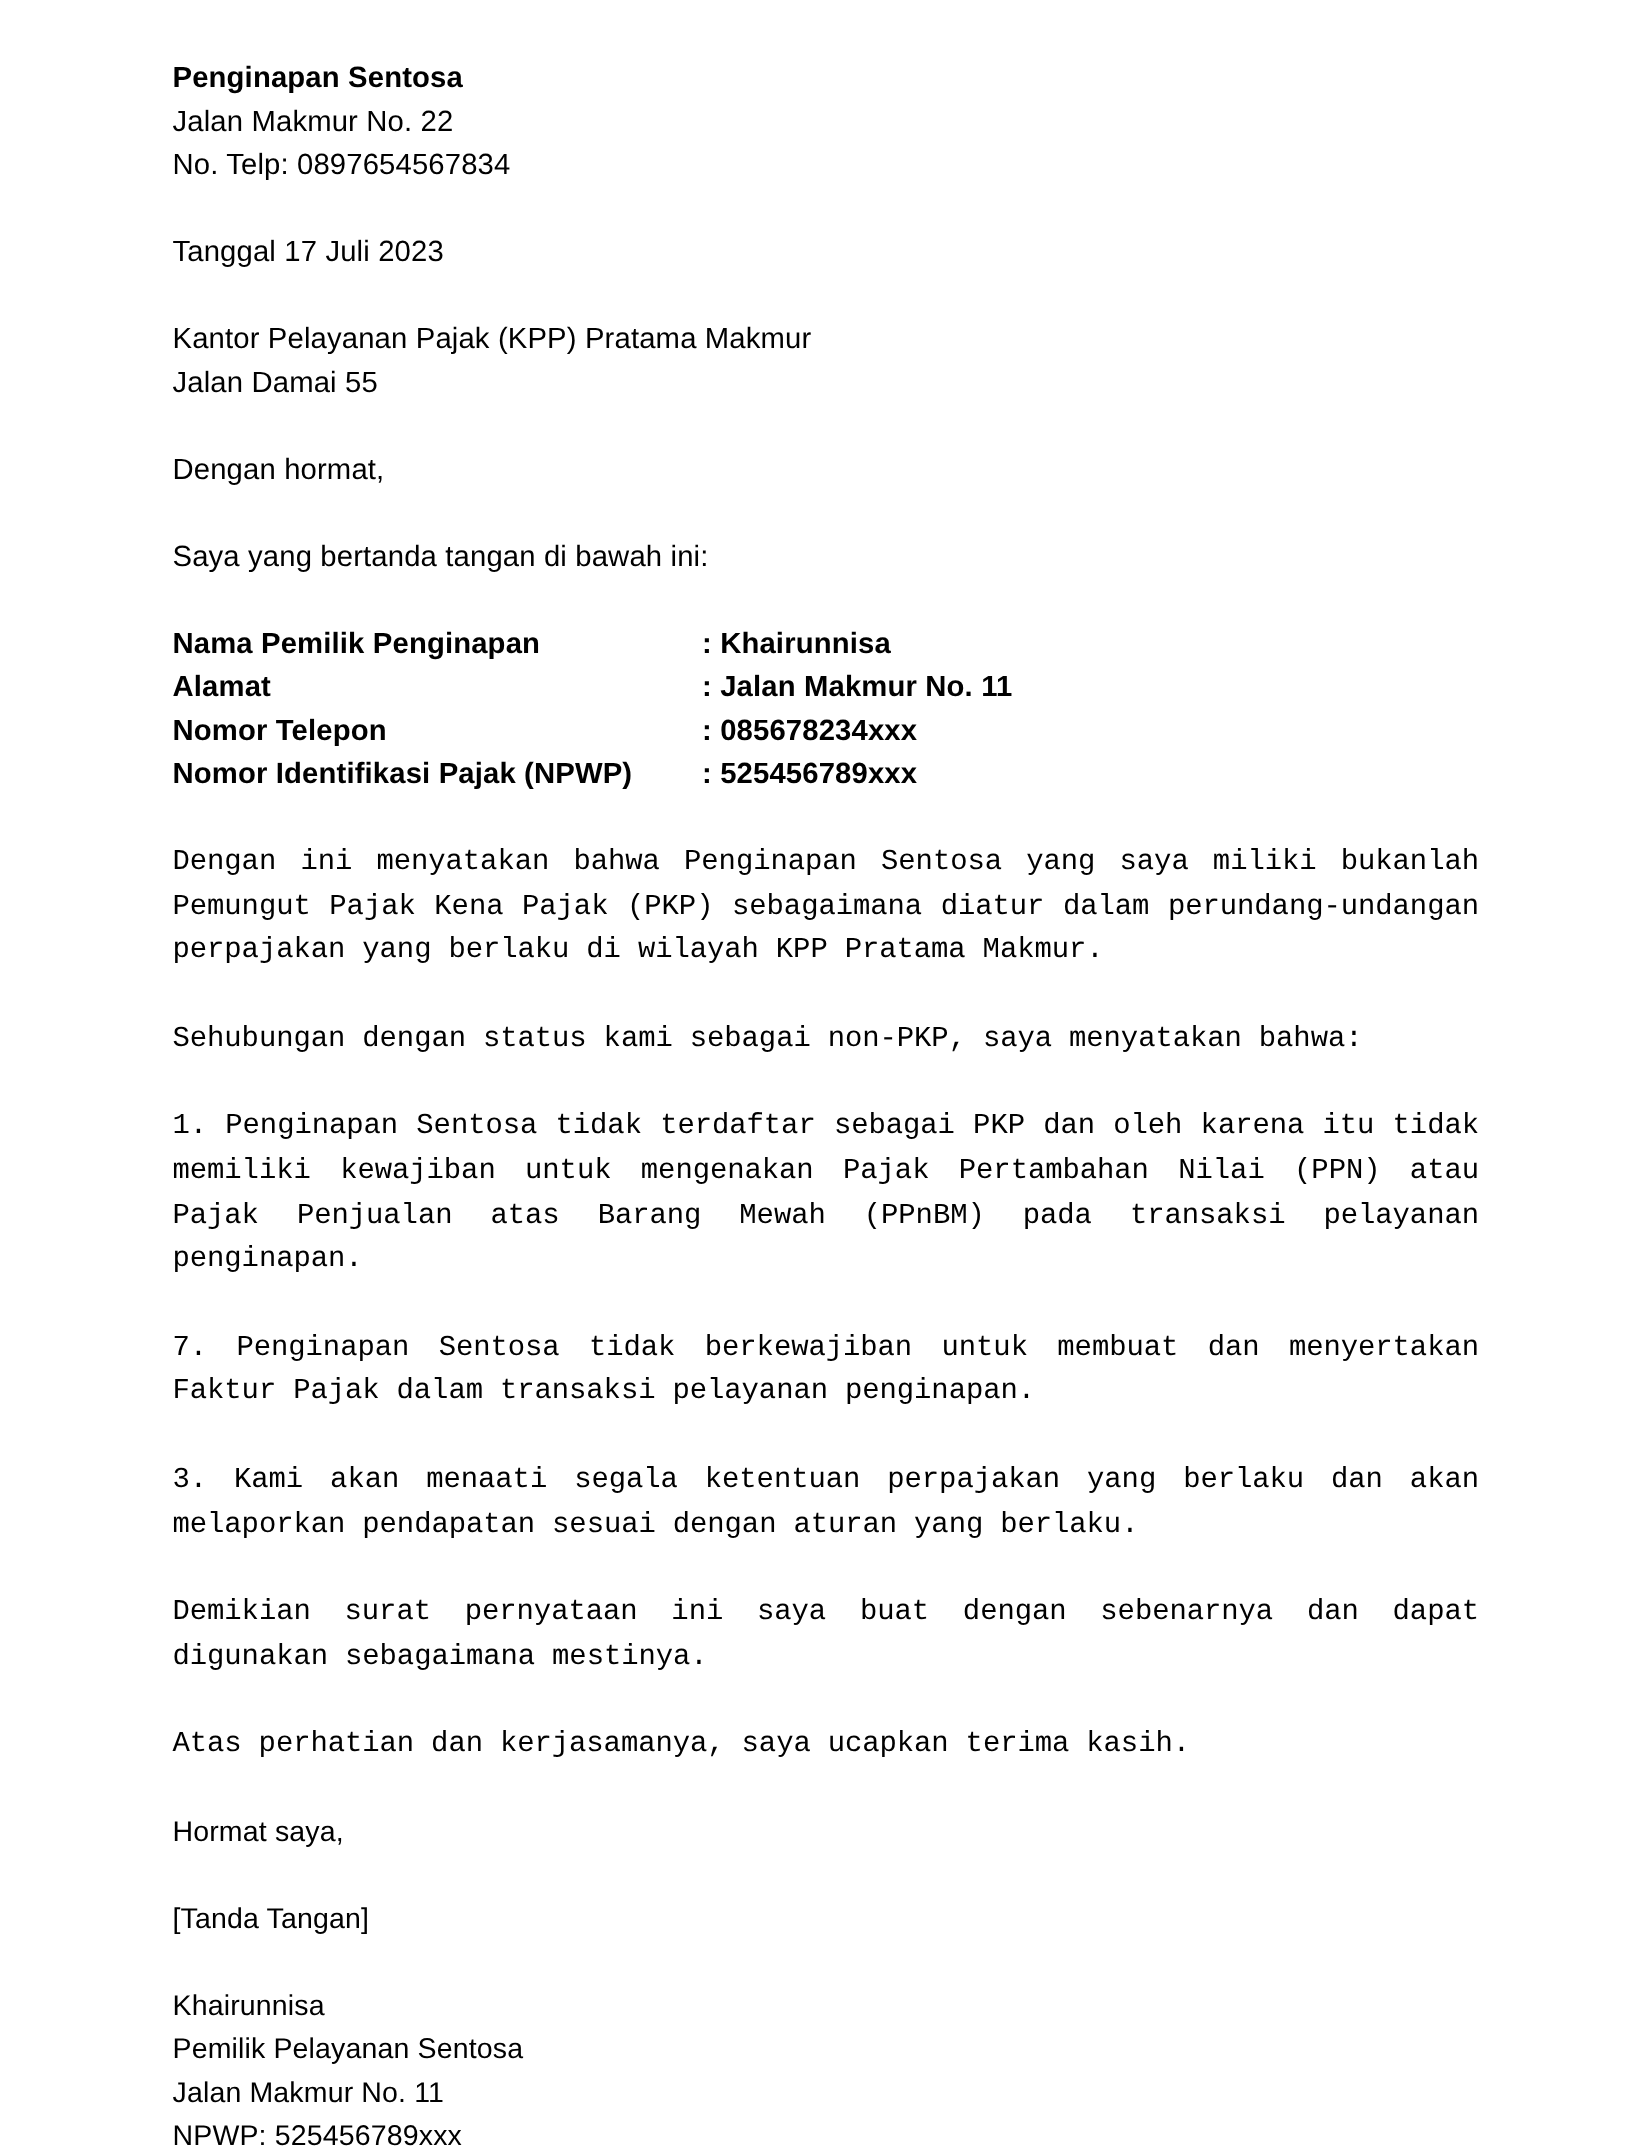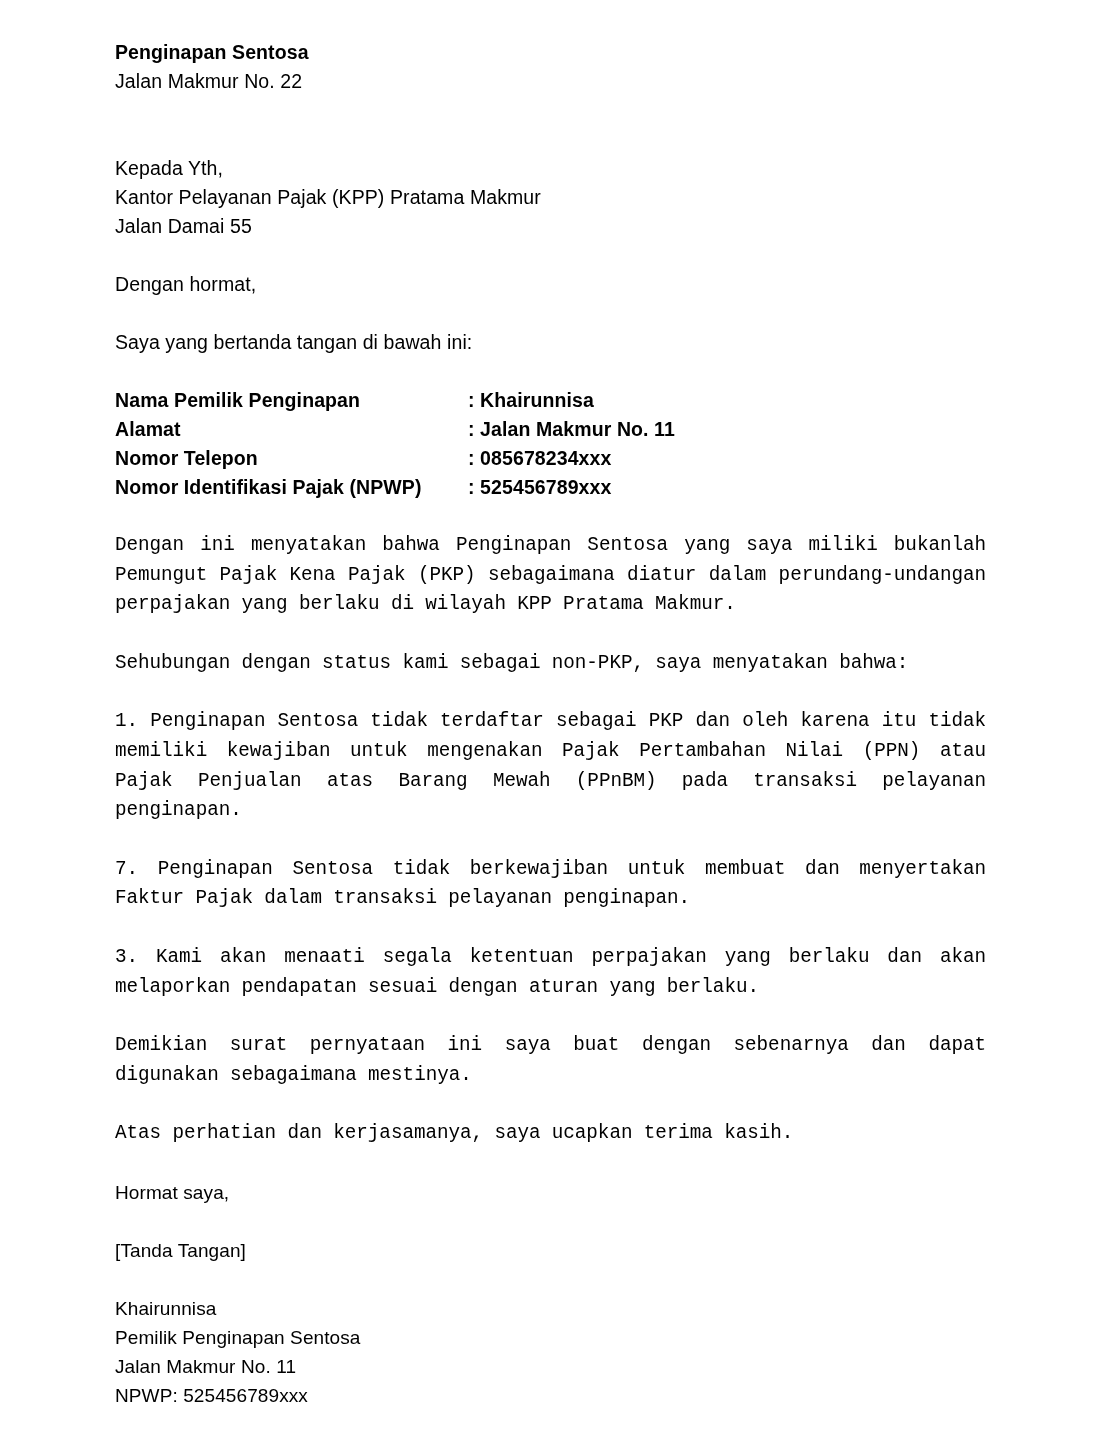--- a/index.html
+++ b/index.html
@@ -92,29 +92,32 @@
   }
 </style>
 </head>
 <body>
 
 <div class="page">
 
   <div class="block letterhead">
     <div class="line bold">Penginapan Sentosa</div>
     <div class="line">Jalan Makmur No. 22</div>
-  </div>
-
-  <div class="gap-sm"></div>
-
-
-  <div class="gap-sm"></div>
-
-  <div class="block">
-    <div class="line">Kepada Yth,</div>
+    <div class="line">No. Telp: 0897654567834</div>
+  </div>
+
+  <div class="gap-sm"></div>
+
+  <div class="block">
+    <div class="line">Tanggal 17 Juli 2023</div>
+  </div>
+
+  <div class="gap-sm"></div>
+
+  <div class="block">
     <div class="line">Kantor Pelayanan Pajak (KPP) Pratama Makmur</div>
     <div class="line">Jalan Damai 55</div>
   </div>
 
   <div class="gap-sm"></div>
 
   <div class="block">
     <div class="line">Dengan hormat,</div>
   </div>
 
@@ -182,18 +185,18 @@
   <div class="gap-sm"></div>
 
   <div class="block">
     <div class="sig-line">[Tanda Tangan]</div>
   </div>
 
   <div class="gap-sm"></div>
 
   <div class="block">
     <div class="sig-line">Khairunnisa</div>
-    <div class="sig-line">Pemilik Penginapan Sentosa</div>
+    <div class="sig-line">Pemilik Pelayanan Sentosa</div>
     <div class="sig-line">Jalan Makmur No. 11</div>
     <div class="sig-line">NPWP: 525456789xxx</div>
   </div>
 
 </div>
 
 </body></html>

